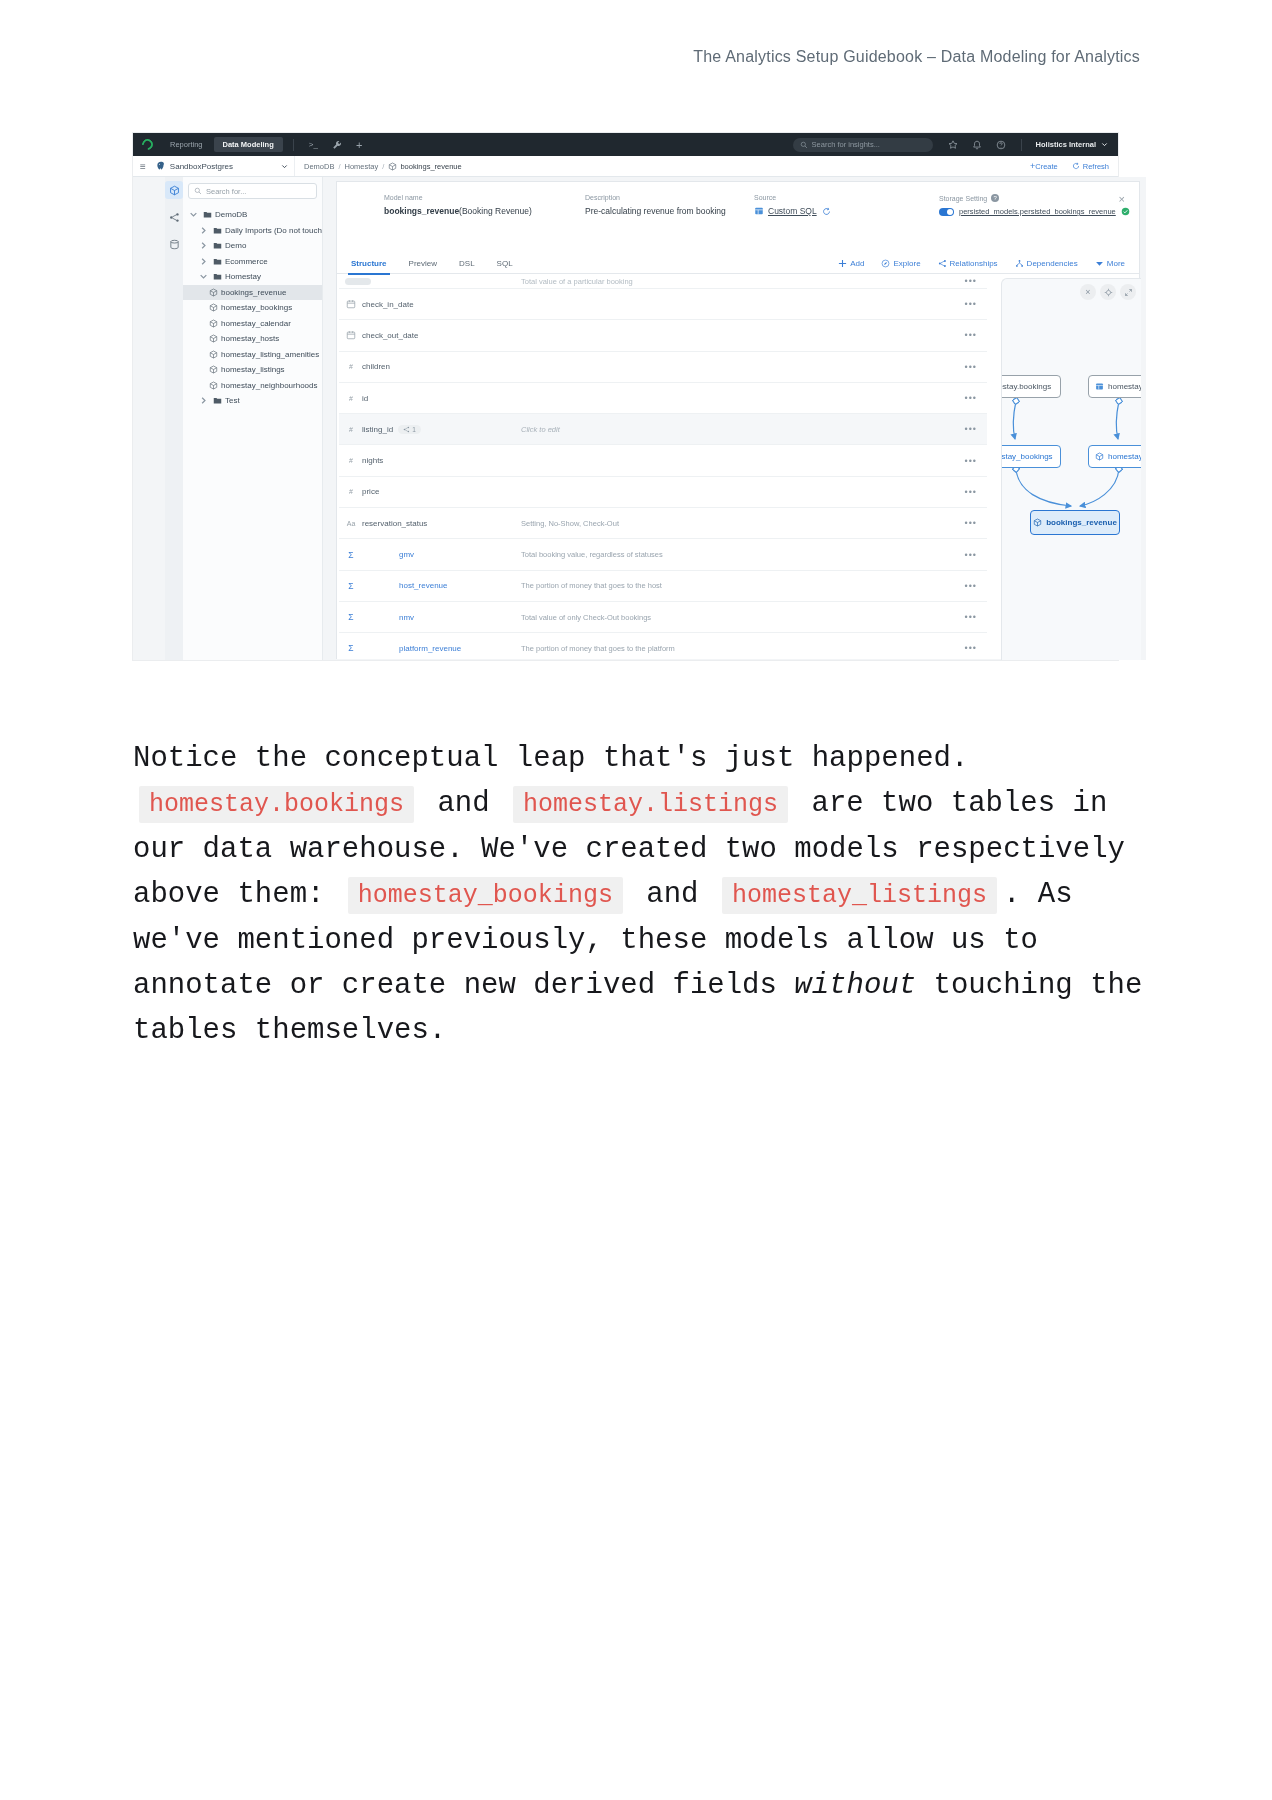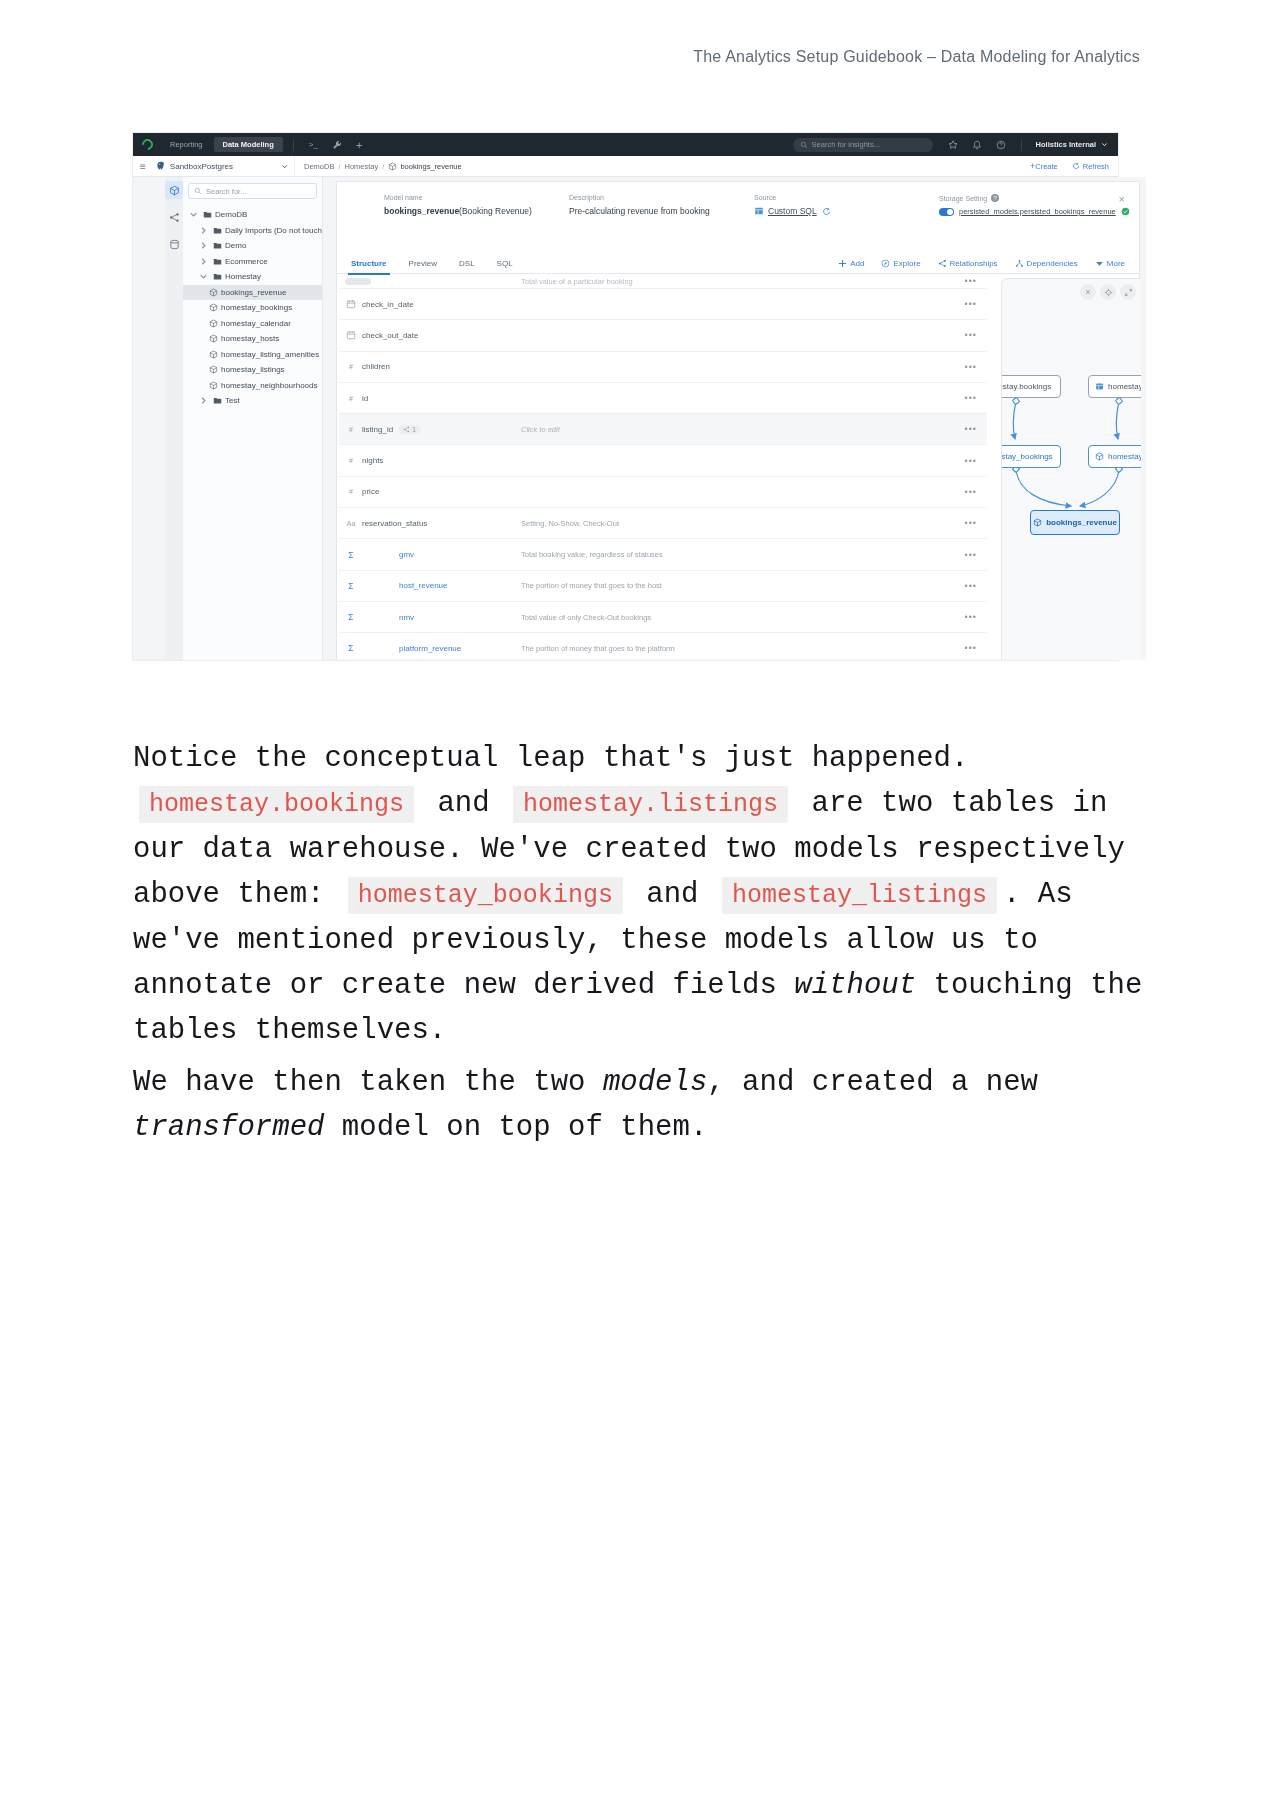--- a/index.html
+++ b/index.html
@@ -427,21 +427,21 @@
         <div class="card">
 
           <div class="mhead">
             <div class="mcol" style="left:47px;">
               <div class="mlabel">Model name</div>
               <div class="mvalue">
                   <b>bookings_revenue</b>
                   <span> (Booking Revenue)</span>
                 </div>
             </div>
-            <div class="mcol" style="left:232px;">
+            <div class="mcol" style="left:248px;">
               <div class="mlabel">Description</div>
               <div class="mvalue">Pre-calculating revenue from booking</div>
             </div>
             <div class="mcol" style="left:417px;">
               <div class="mlabel">Source</div>
               <div class="mvalue">
                 <span class="ic">
                     <svg viewBox="0 0 12 12">
                       <rect x="1.5" y="2" width="9" height="8" rx="1" fill="#4a90d9"></rect>
                       <path d="M1.5 4.6h9M5 4.6V10" stroke="#fff" stroke-width="0.8"></path>
@@ -689,15 +689,14 @@
                 </div>
               </div>
           </div>
 
         </div>
       </div>
     </div>
   </div>
 
   <div class="para p1" id="para0">Notice the conceptual leap that's just happened. <span class="code">homestay.bookings</span> and <span class="code">homestay.listings</span> are two tables in our data warehouse. We've created two models respectively above them: <span class="code">homestay_bookings</span> and <span class="code">homestay_listings</span>. As we've mentioned previously, these models allow us to annotate or create new derived fields <em>without</em> touching the tables themselves.</div>
-  <div class="para p2" id="para1">We have then taken the two <em>models</em>, and created a new <em>transformed</em> model on top of them.</div>
 
 </div>
 
 </body></html>

